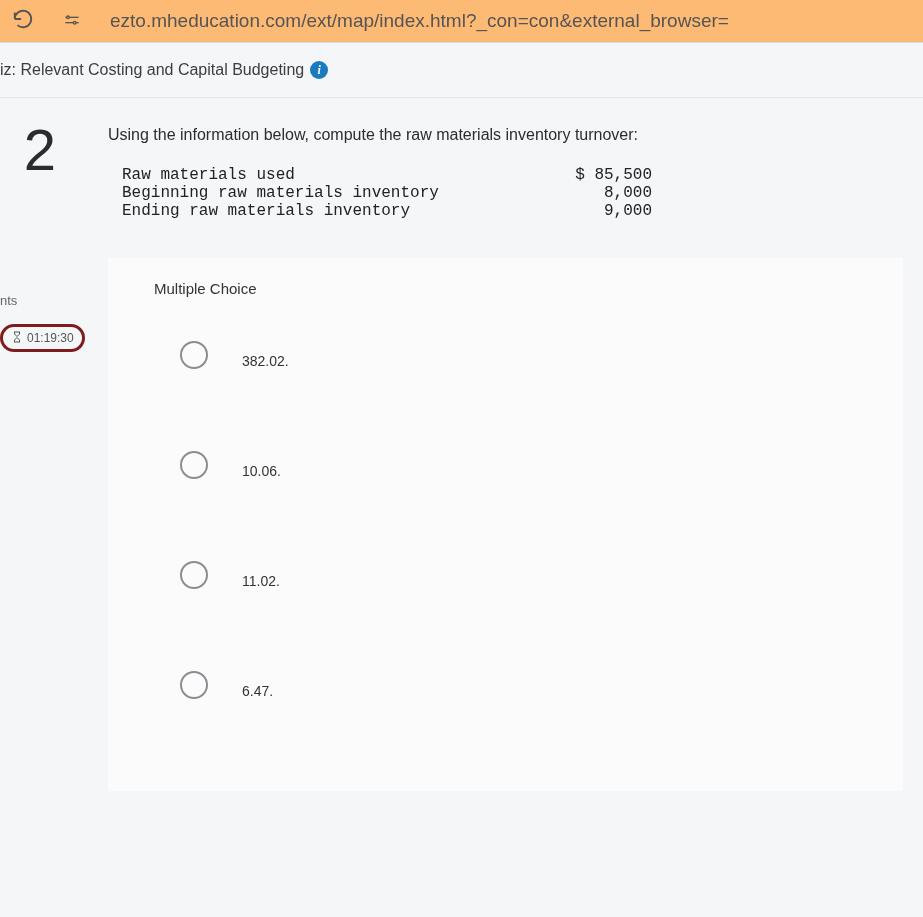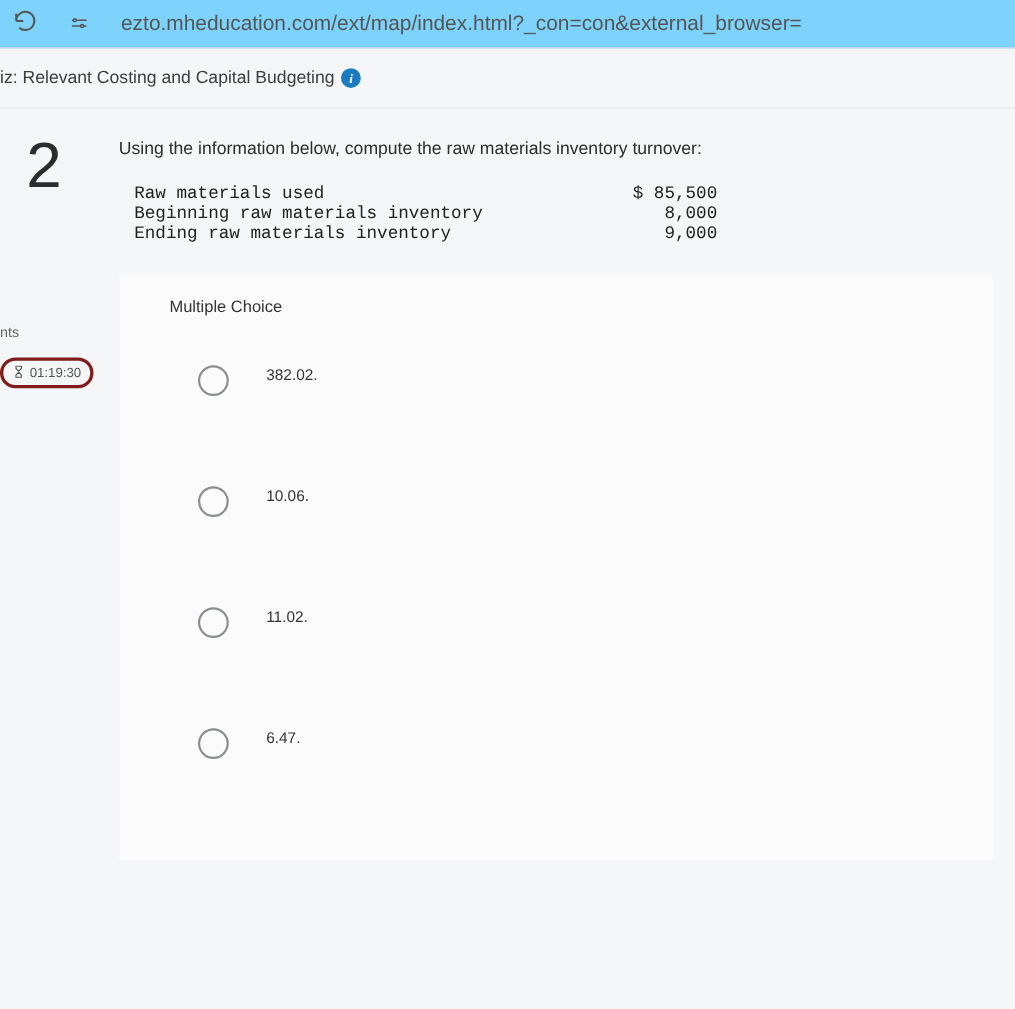--- a/index.html
+++ b/index.html
@@ -8,21 +8,21 @@
       background: #f5f6f7;
       color: #3a3d42;
       width: 923px;
       height: 917px;
       overflow: hidden;
     }
     .browser-bar {
       display: flex;
       align-items: center;
       padding: 8px 12px;
-      background: #7dd3fc;
+      background: #fdba74;
       border-bottom: 1px solid #ddd;
       gap: 30px;
     }
     .reload-icon svg { width: 22px; height: 22px; stroke: #555; fill: none; stroke-width: 2; }
     .site-settings-icon { font-size: 13px; color: #555; line-height: 1; }
     .url-text {
       font-size: 19px;
       color: #555;
       white-space: nowrap;
       overflow: hidden;
@@ -93,37 +93,37 @@
     .prompt {
       font-size: 16px;
       color: #2a2d30;
       margin-bottom: 22px;
     }
     .data-table {
       font-family: "Courier New", monospace;
       font-size: 16px;
       color: #222;
       margin-left: 14px;
-      margin-bottom: 28px;
+      margin-bottom: 38px;
     }
     .data-table .row { display: flex; }
     .data-table .label { width: 420px; }
     .data-table .val { width: 110px; text-align: right; }
     .answer-block {
       background: #fbfbfc;
       padding: 22px 24px 10px 46px;
     }
     .mc-label {
       font-size: 15px;
       color: #333;
       margin-bottom: 44px;
     }
     .option {
       display: flex;
-      align-items: flex-start;
+      align-items: flex-end;
       gap: 34px;
       margin-bottom: 82px;
       margin-left: 26px;
       cursor: pointer;
     }
     .radio-circle {
       width: 28px; height: 28px;
       border: 2px solid #8a8d91;
       border-radius: 50%;
       flex-shrink: 0;

